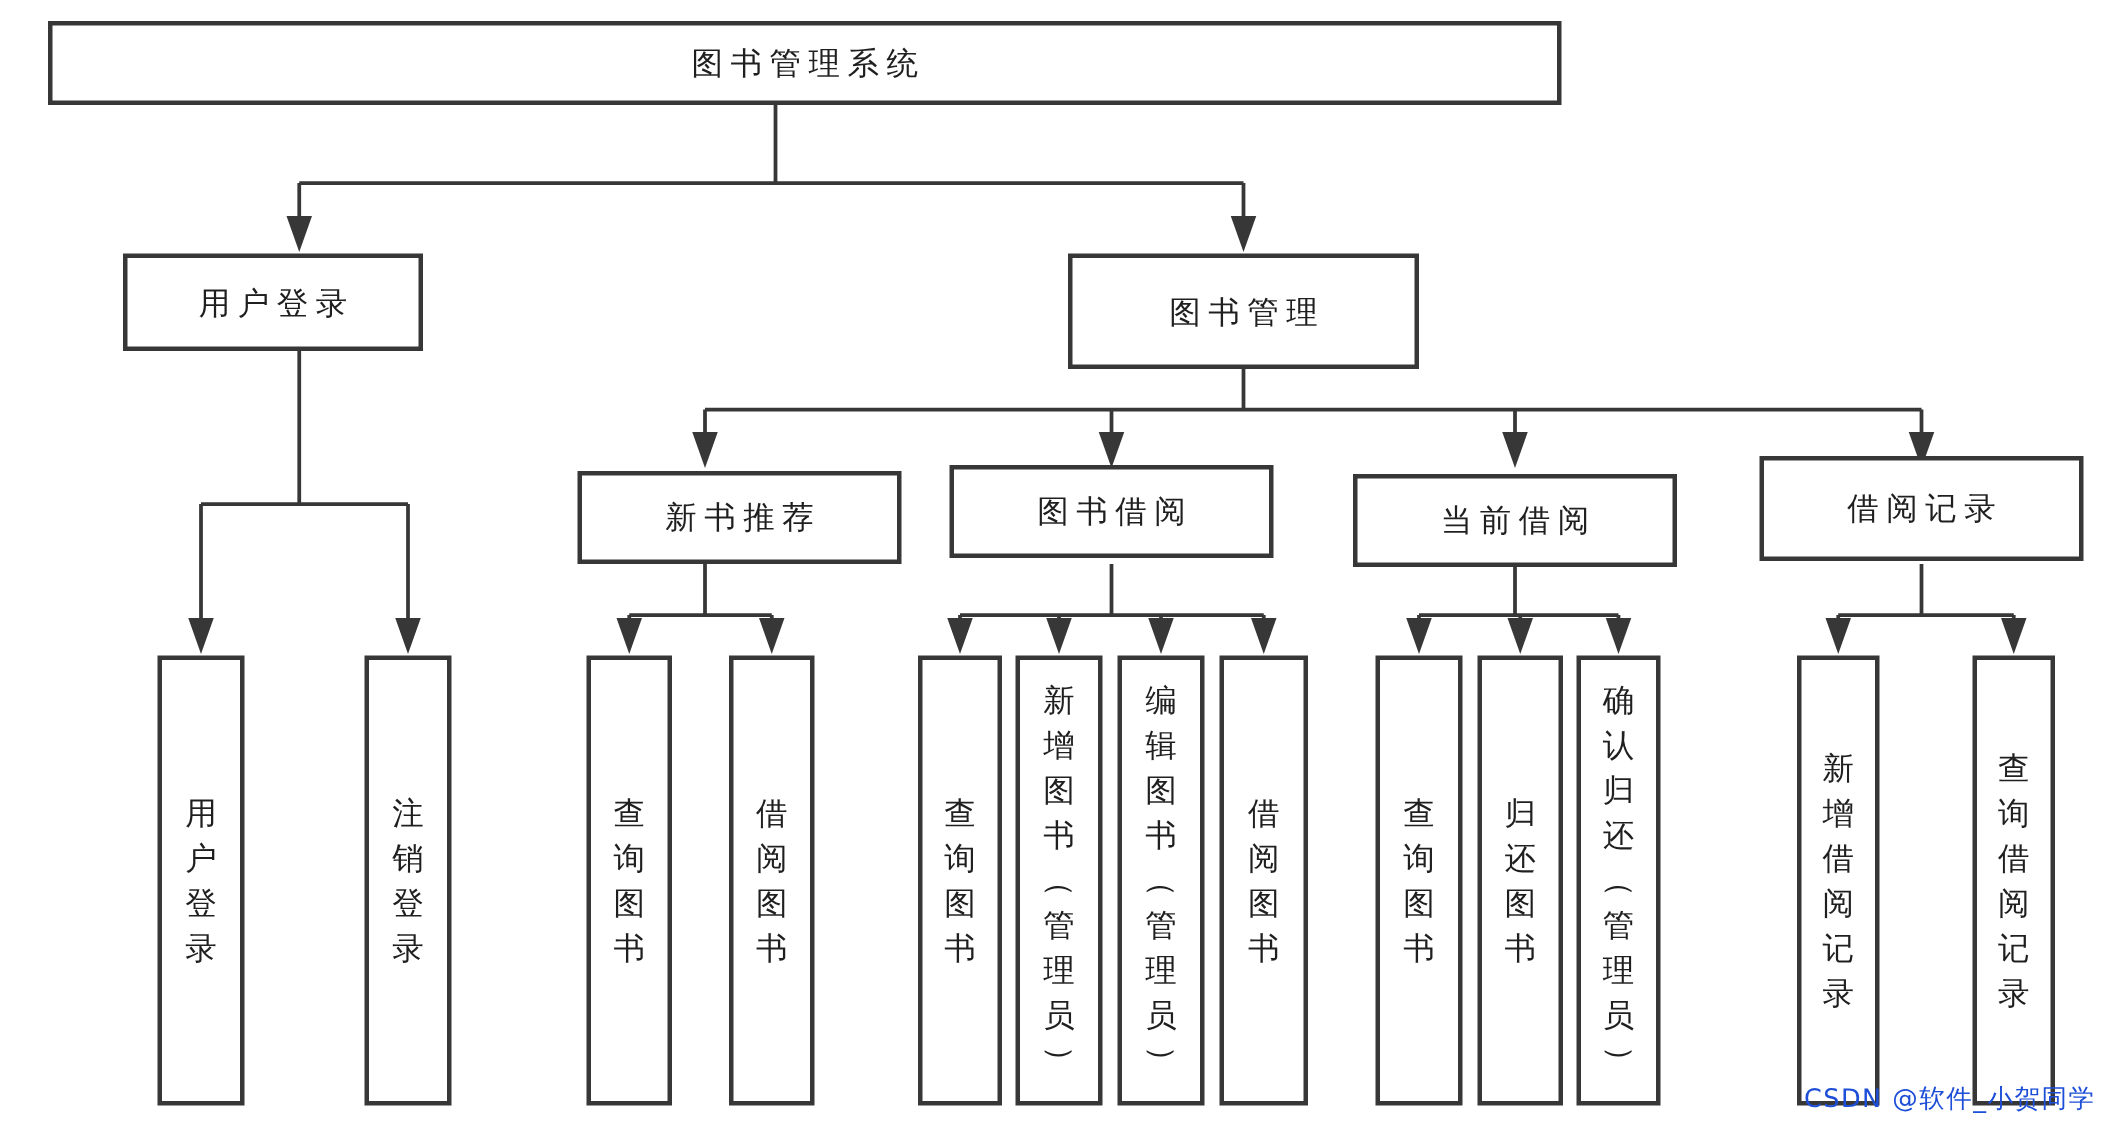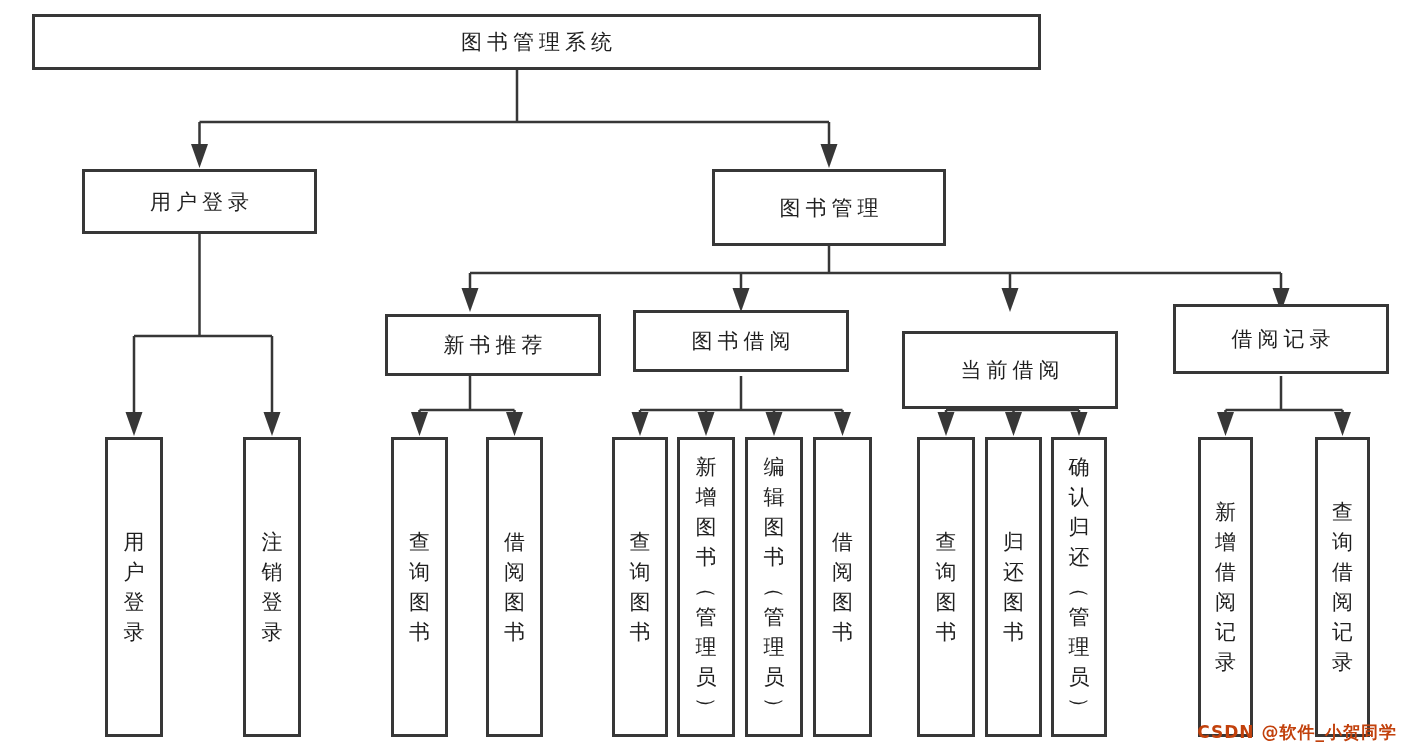--- a/index.html
+++ b/index.html
@@ -11,30 +11,30 @@
   .node{
     position:absolute;box-sizing:border-box;border:3px solid #373737;background:#ffffff;
     display:flex;align-items:center;justify-content:center;
   }
   .node.h .lbl{font-size:21px;letter-spacing:5px;text-indent:5px;white-space:nowrap;}
   .node.v{top:437px;height:300px;}
   .vlbl{display:flex;flex-direction:column;align-items:center;gap:9px;font-size:21px;line-height:1;}
   .vlbl .ch{display:flex;align-items:center;justify-content:center;width:21px;height:21px;}
   .vlbl .ch.rot{transform:rotate(90deg);}
   .watermark{
-    position:absolute;top:721px;right:8px;font-size:17px;color:#c2410c;
-    letter-spacing:1px;white-space:nowrap;font-weight:bold;
+    position:absolute;top:721px;right:8px;font-size:17px;color:#1d4ed8;
+    letter-spacing:1px;white-space:nowrap;
   }
   
   #n-root{left:12px;top:14px;width:1009px;height:56px;margin-left:20px;}
-  #n-user-login{left:82px;top:169px;width:235px;height:65px;}
+  #n-user-login{left:82px;top:169px;width:200px;height:65px;}
   #n-book-manage{left:712px;top:169px;width:234px;height:77px;}
   #n-new-book-rec{left:362px;top:314px;width:216px;height:62px;margin-left:23px;}
   #n-book-borrow{left:633px;top:310px;width:216px;height:62px;}
-  #n-current-borrow{left:902px;top:331px;width:216px;height:78px;}
+  #n-current-borrow{left:902px;top:316px;width:216px;height:62px;}
   #n-borrow-record{left:1173px;top:304px;width:216px;height:70px;}
   #n-leaf-user-login{left:105px;width:58px;}
   #n-leaf-logout{left:243px;width:58px;}
   #n-leaf-query-book-rec{left:391px;width:57px;}
   #n-leaf-borrow-book-rec{left:486px;width:57px;}
   #n-leaf-query-book-borrow{left:612px;width:56px;}
   #n-leaf-add-book{left:677px;width:58px;}
   #n-leaf-edit-book{left:745px;width:58px;}
   #n-leaf-borrow-book{left:813px;width:59px;}
   #n-leaf-query-book-current{left:917px;width:58px;}

